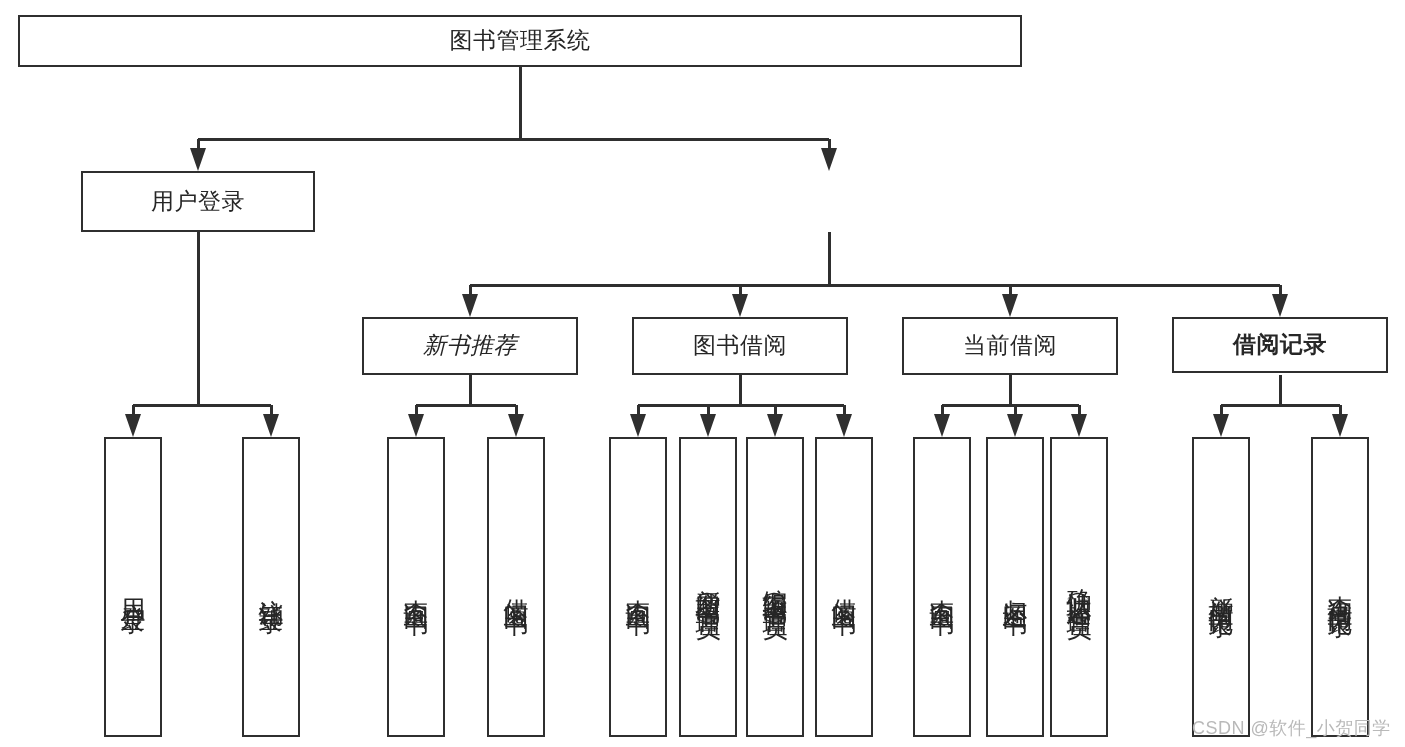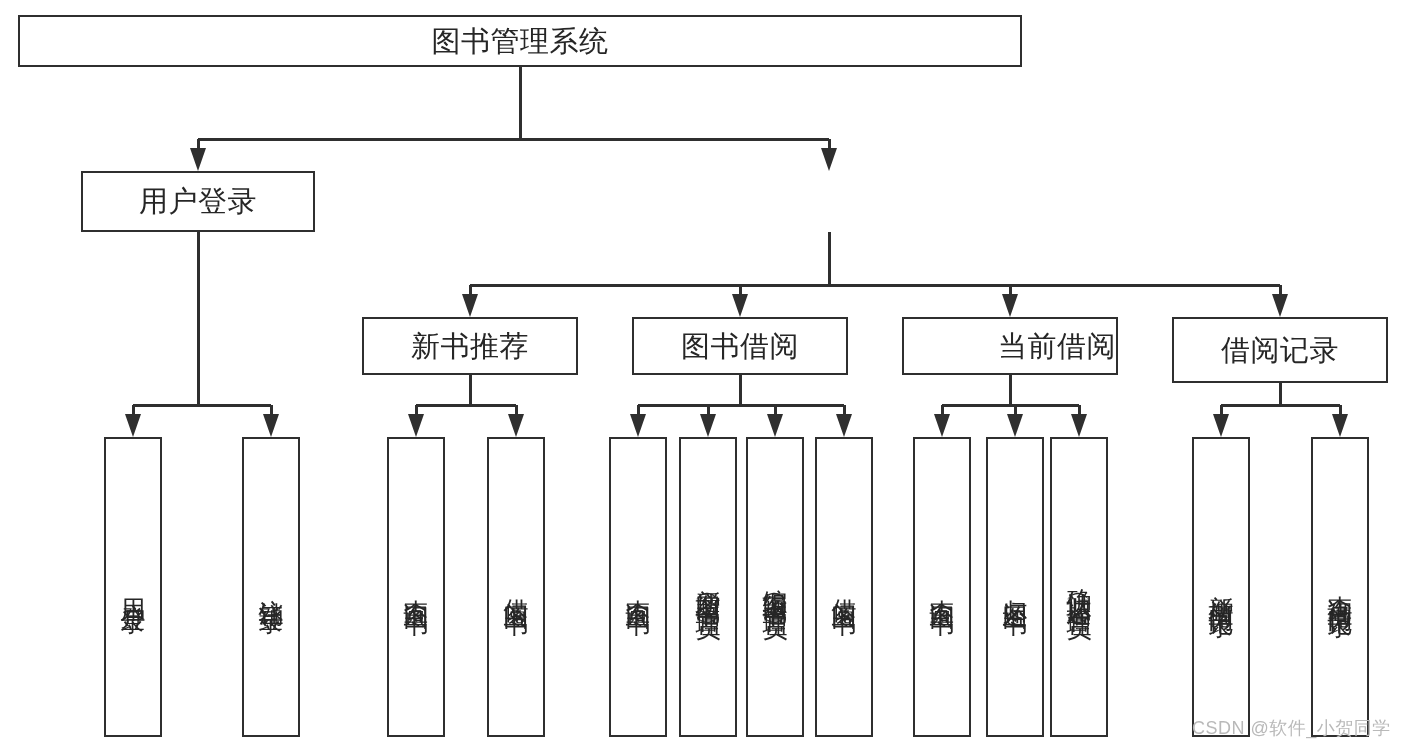--- a/index.html
+++ b/index.html
@@ -36,21 +36,21 @@
     color: #1a1a1a;
   }
   .node-label {
     display: block;
     text-align: center;
     line-height: 1.18;
     color: #262626;
   }
   
   .h-label {
-    font-size: 29px;
+    font-size: 23px;
     letter-spacing: 0.5px;
     white-space: nowrap;
   }
   
   .v-label {
     writing-mode: vertical-rl;
     text-orientation: upright;
     font-size: 25px;
     letter-spacing: 4px;
     white-space: nowrap;
@@ -125,30 +125,30 @@
     </svg>
 
   <div class="node" style="left:18px; top:15px; width:1004px; height:52px;">
     <span class="node-label h-label">图书管理系统</span>
   </div>
 
   <div class="node" style="left:81px; top:171px; width:234px; height:61px;">
     <span class="node-label h-label">用户登录</span>
   </div>
 
-  <div class="node" style="left:362px; top:317px; width:216px; height:58px;">
+  <div class="node" style="left:362px; top:317px; width:216px; height:58px;font-style:italic;">
     <span class="node-label h-label">新书推荐</span>
   </div>
   <div class="node" style="left:632px; top:317px; width:216px; height:58px;">
     <span class="node-label h-label">图书借阅</span>
   </div>
-  <div class="node" style="left:902px; top:317px; width:216px; height:58px;justify-content:flex-end;">
+  <div class="node" style="left:902px; top:317px; width:216px; height:58px;">
     <span class="node-label h-label">当前借阅</span>
   </div>
-  <div class="node" style="left:1172px; top:317px; width:216px; height:66px;">
+  <div class="node" style="left:1172px; top:317px; width:216px; height:56px;font-weight:bold;">
     <span class="node-label h-label">借阅记录</span>
   </div>
 
   <div class="node" style="left:104px; top:437px; width:58px; height:300px;">
     <span class="node-label v-label">用户登录</span>
   </div>
   <div class="node" style="left:242px; top:437px; width:58px; height:300px;">
     <span class="node-label v-label">注销登录</span>
   </div>
 

